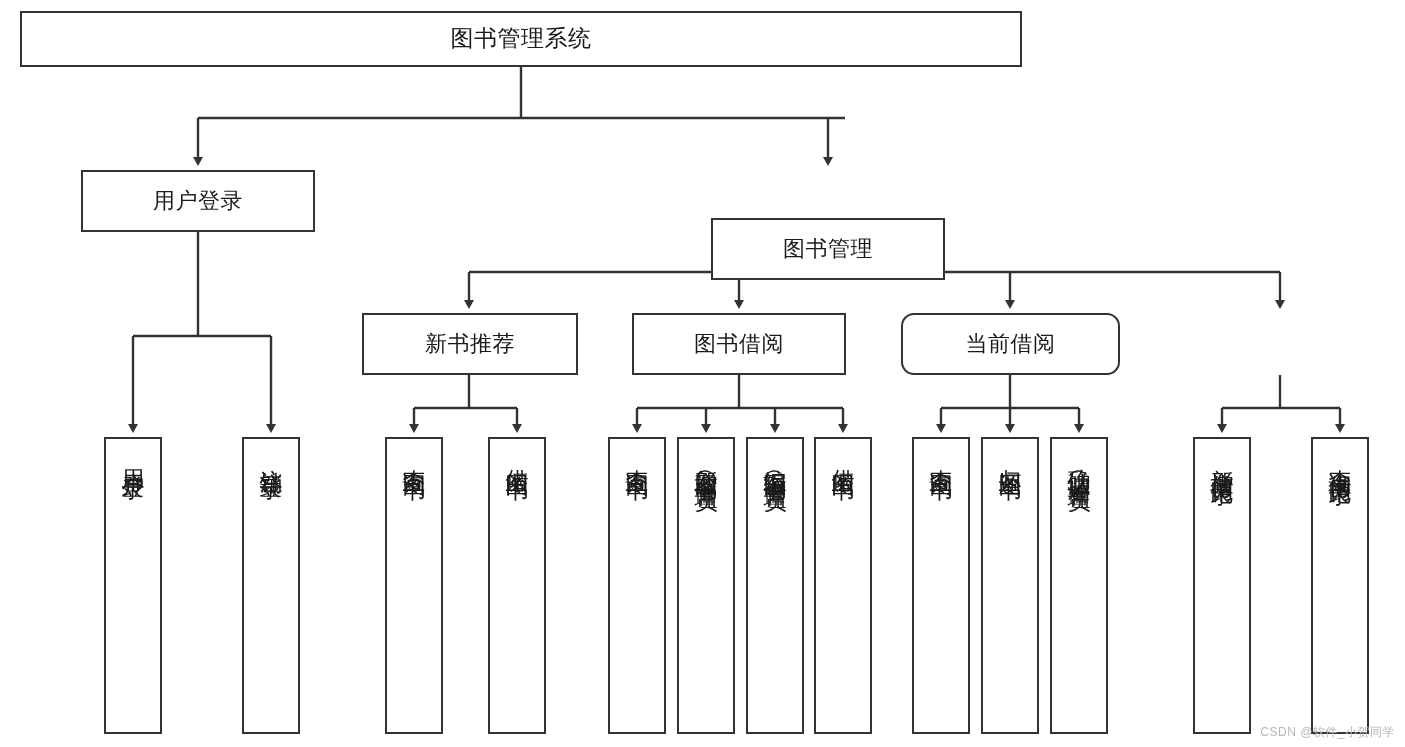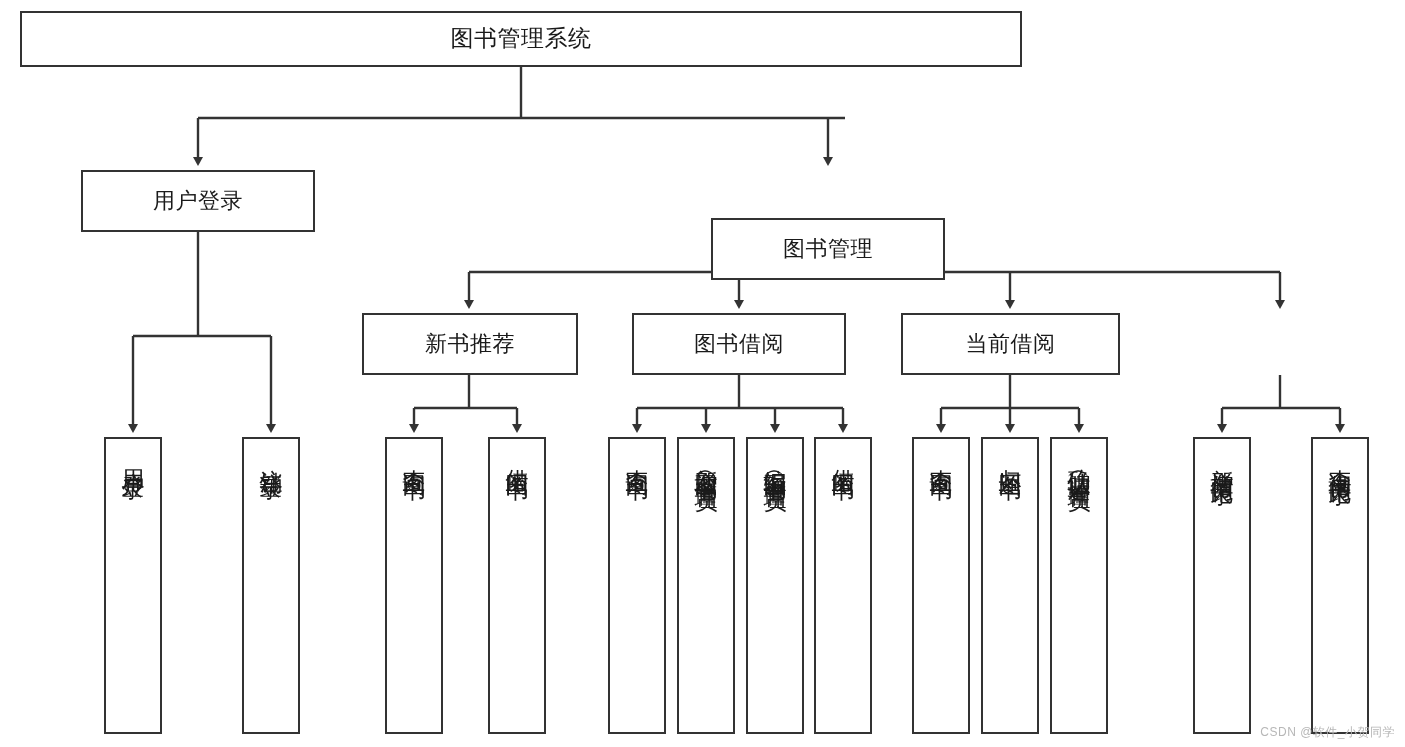--- a/index.html
+++ b/index.html
@@ -139,21 +139,21 @@
   <div class="node horizontal" style="left:711px; top:170px; width:234px; height:62px;margin-top:48px;">
     <span class="label">图书管理</span>
   </div>
 
   <div class="node horizontal" style="left:362px; top:313px; width:216px; height:62px;">
     <span class="label">新书推荐</span>
   </div>
   <div class="node horizontal" style="left:632px; top:313px; width:214px; height:62px;">
     <span class="label">图书借阅</span>
   </div>
-  <div class="node horizontal" style="left:901px; top:313px; width:219px; height:62px;">
+  <div class="node horizontal" style="left:901px; top:313px; width:219px; height:62px;border-radius:13px;">
     <span class="label">当前借阅</span>
   </div>
 
   <div class="node vertical" style="left:104px; top:437px; width:58px; height:297px;">
     <span class="label">用户登录</span>
   </div>
   <div class="node vertical" style="left:242px; top:437px; width:58px; height:297px;">
     <span class="label">注销登录</span>
   </div>
 

